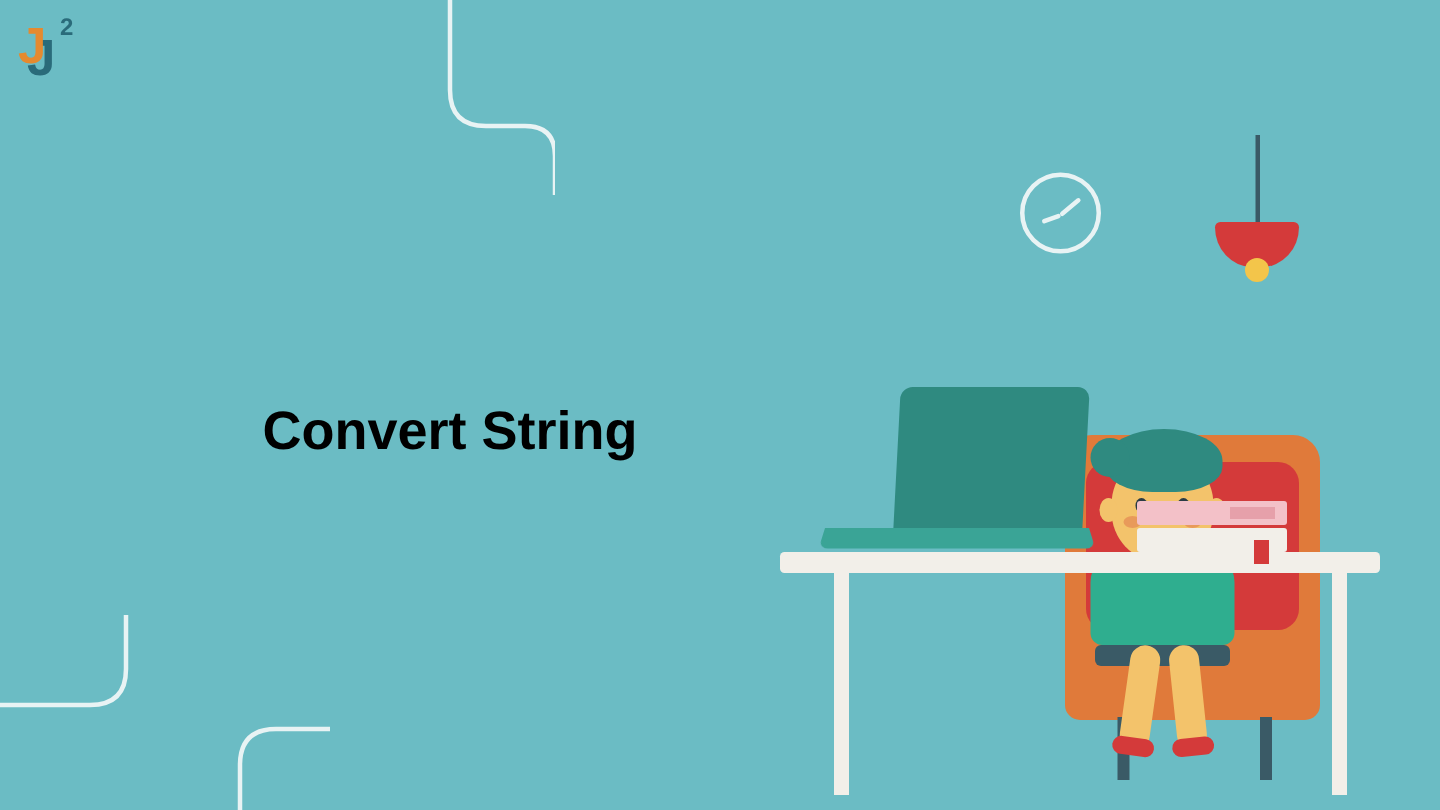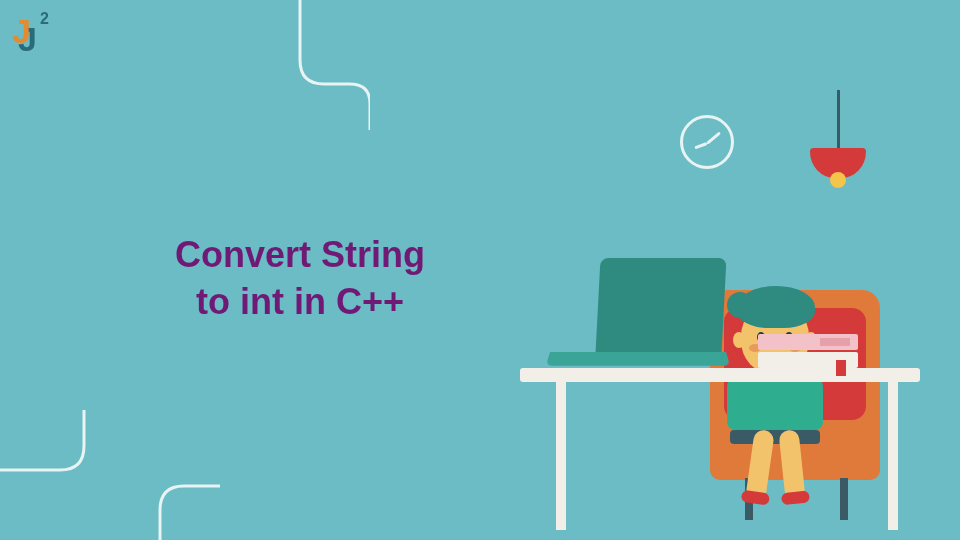--- a/index.html
+++ b/index.html
@@ -19,27 +19,26 @@
     height: 50px;
     font-weight: 900;
     font-size: 34px;
     color: #e58a2f;
   }
   .logo .j1 { position: absolute; left: 0; top: 0; color: #e58a2f; }
   .logo .j2 { position: absolute; left: 6px; top: 8px; color: #2a6b7a; }
   .logo .sup { position: absolute; left: 28px; top: -2px; font-size: 16px; color: #2a6b7a; }
   .title {
     position: absolute;
-    top: 232px;
+    top: 264px;
     left: 175px;
     font-size: 36px;
     font-weight: 700;
-    color: #701a75;
+    color: #000000;
     line-height: 1.3;
-    text-align: center;
   }
   .deco-line {
     position: absolute;
     stroke: #e8f3f4;
     stroke-width: 3;
     fill: none;
   }
   .clock {
     position: absolute;
     top: 115px;
@@ -202,21 +201,20 @@
 </svg>
 
 <div class="logo">
   <span class="j2">J</span>
   <span class="j1">J</span>
   <span class="sup">2</span>
 </div>
 
 <div class="title">
   <div>Convert String</div>
-  <div>to int in C++</div>
 </div>
 
 <div class="clock"></div>
 
 <div class="lamp">
   <div class="cord"></div>
   <div class="shade">
       <div class="bulb"></div>
     </div>
 </div>

